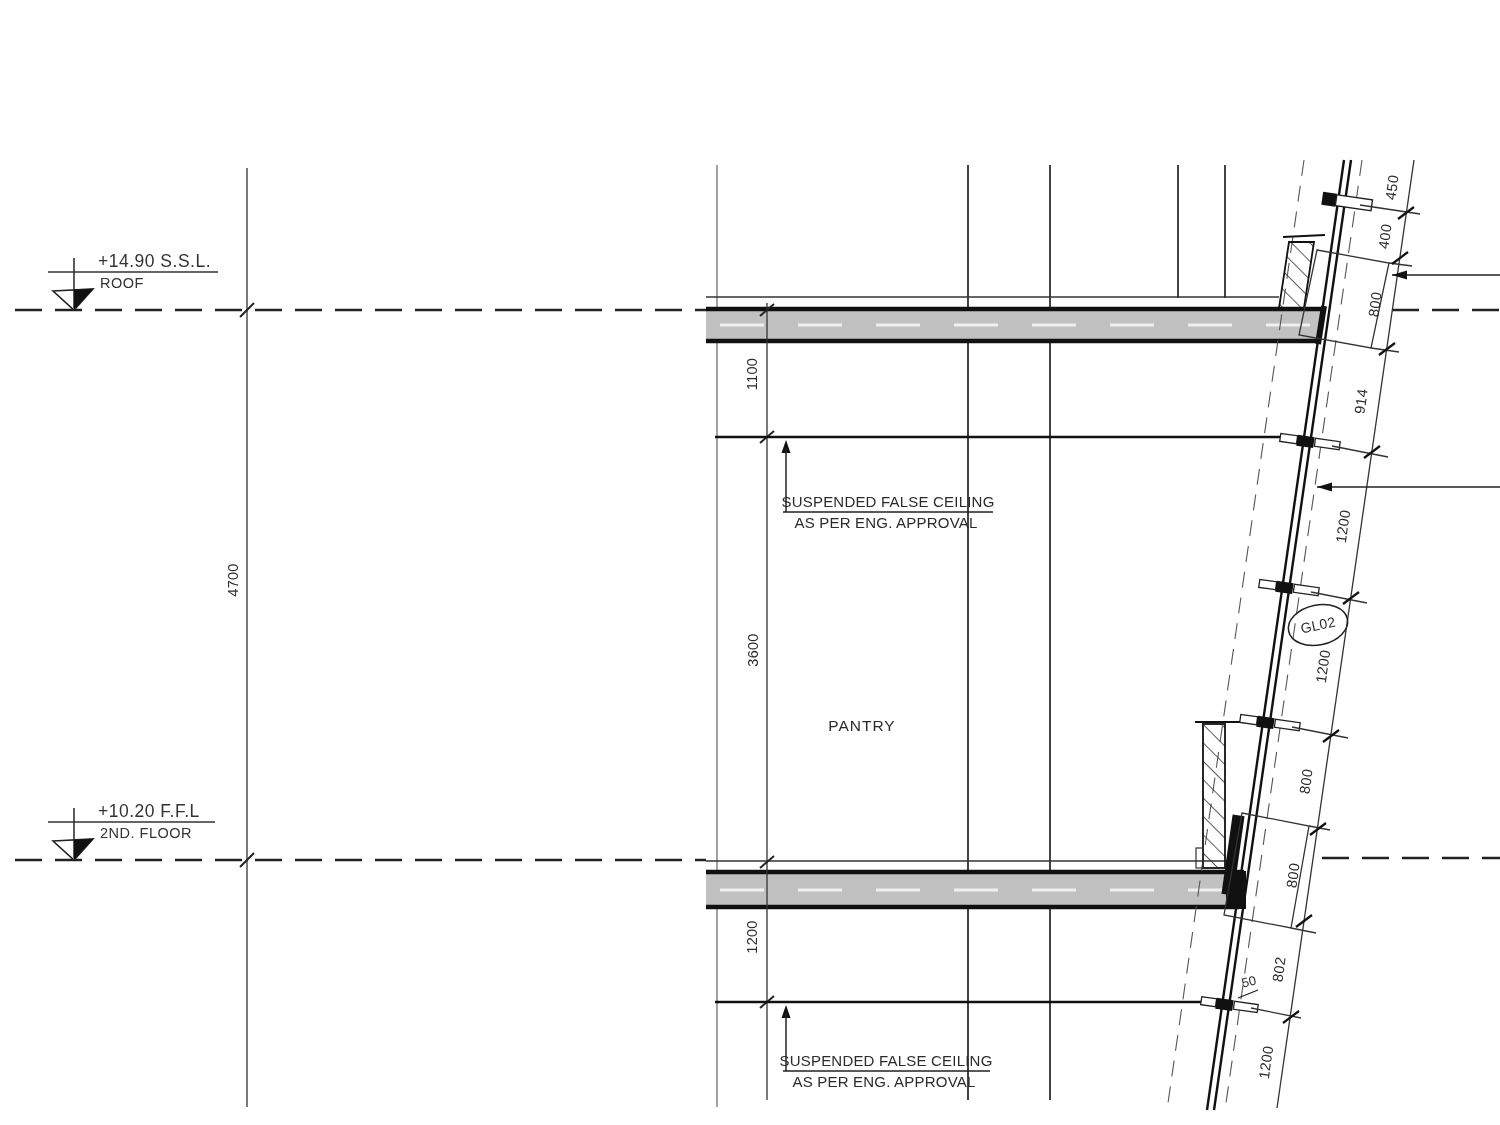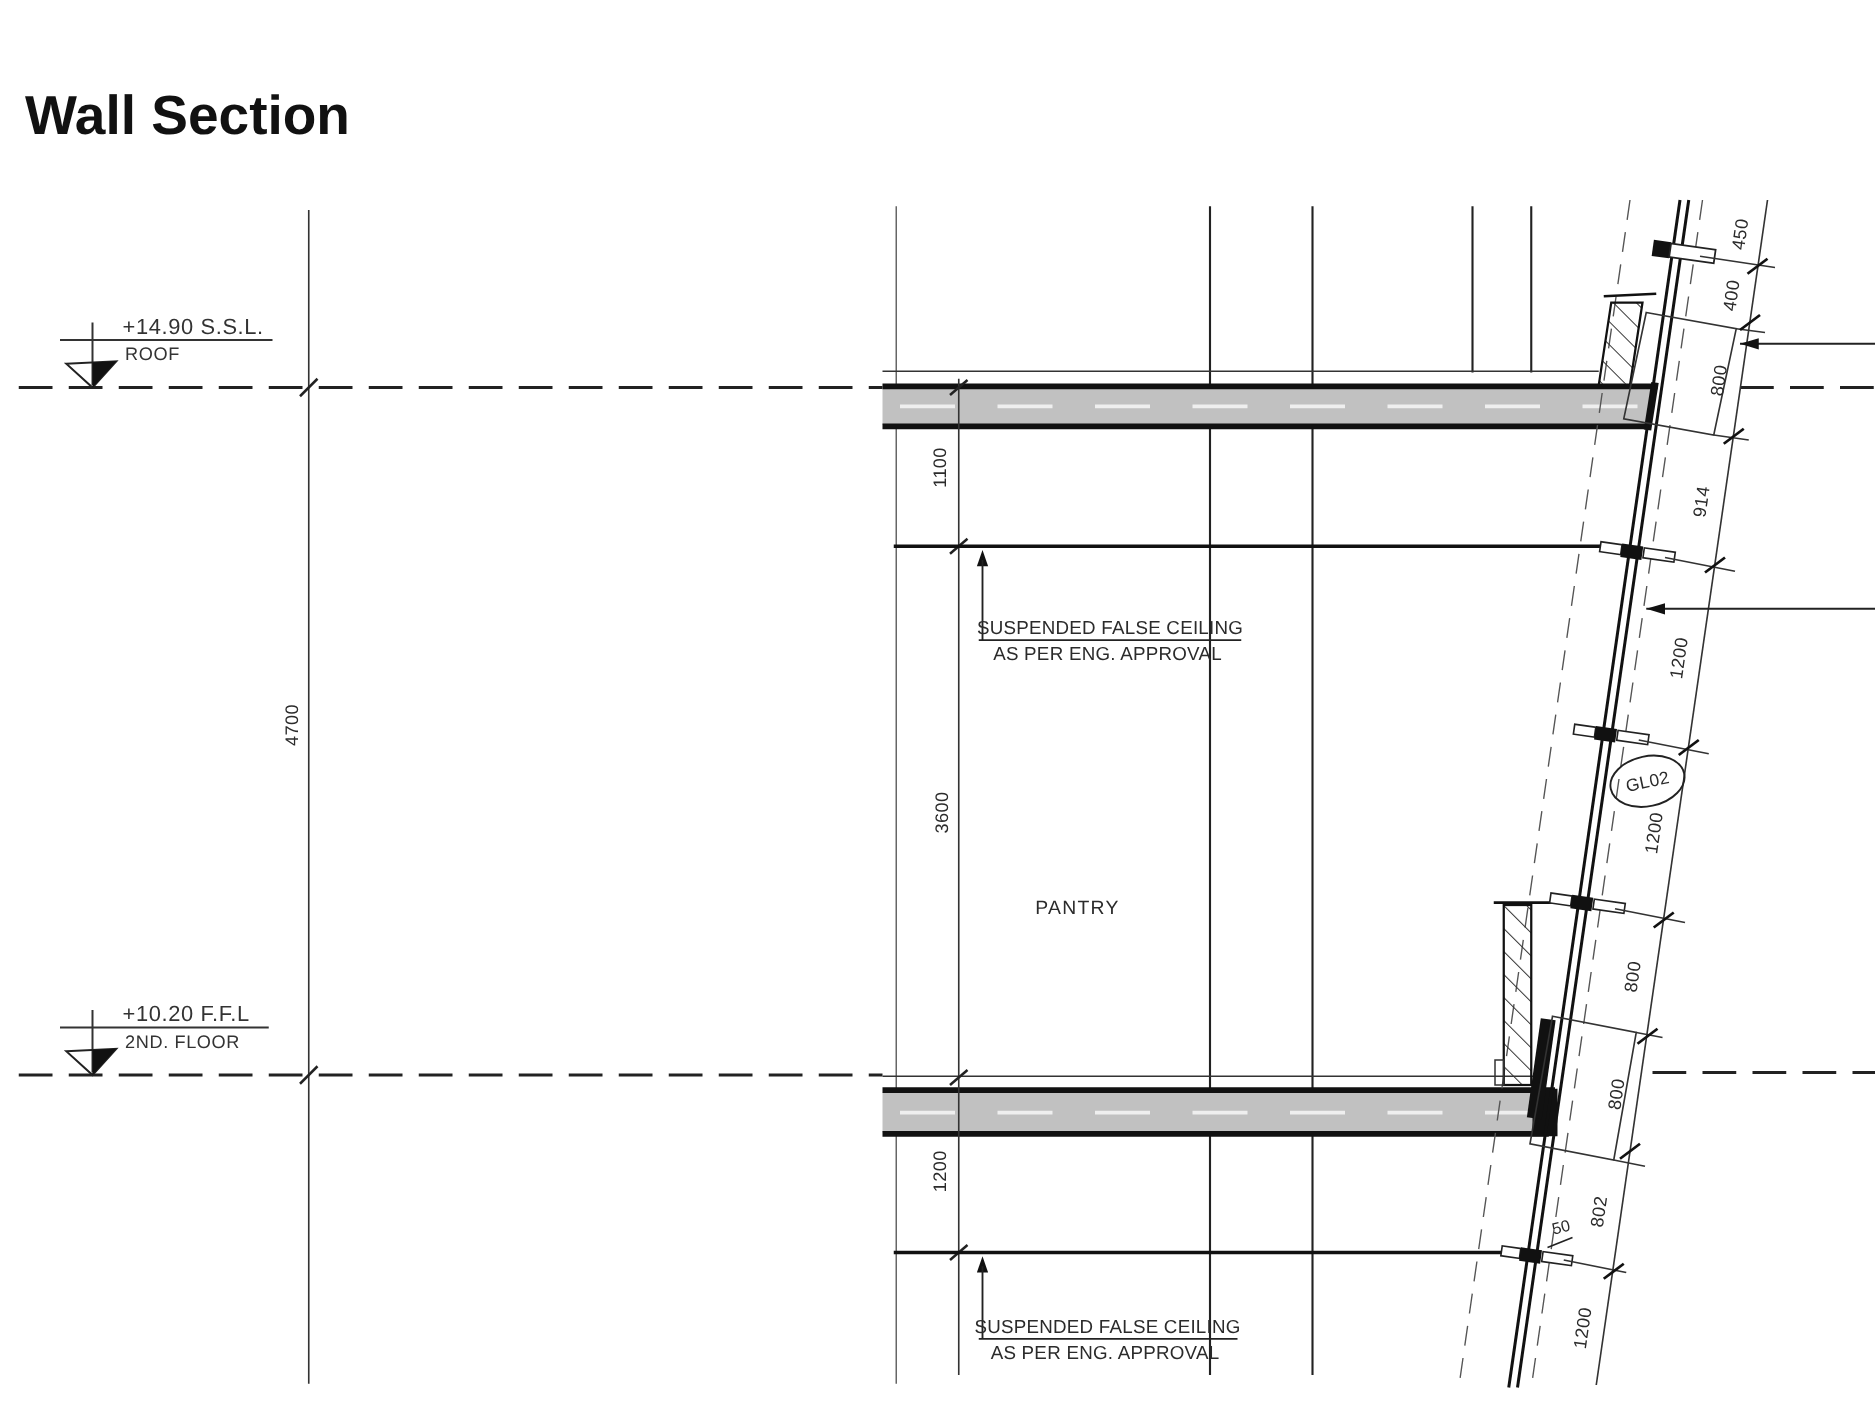--- a/index.html
+++ b/index.html
@@ -12,21 +12,20 @@
   .notetxt{font-size:15px;letter-spacing:.2px;}
   .lvlval{font-size:17.5px;letter-spacing:.5px;fill:#333;}
   .lvlname{font-size:14.5px;letter-spacing:.5px;fill:#333;}
   .roomtxt{font-size:15.5px;letter-spacing:1px;}
   .tagtxt{font-size:14px;letter-spacing:.3px;}
 </style>
 </head>
 <body>
 
 <div id="stage">
-  <div id="page-title">Wall Section</div>
 
   <svg width="1500" height="1125" viewBox="0 0 1500 1125">
     <defs>
       <pattern id="hatch" patternUnits="userSpaceOnUse" width="13" height="13" patternTransform="rotate(-45)">
         <line x1="0" y1="0" x2="0" y2="13" stroke="#333" stroke-width="1.6"></line>
       </pattern>
     </defs>
 
     <g stroke="#222" stroke-width="2.3">
       <line x1="15" y1="310" x2="706" y2="310" stroke-dasharray="27 13"></line>

